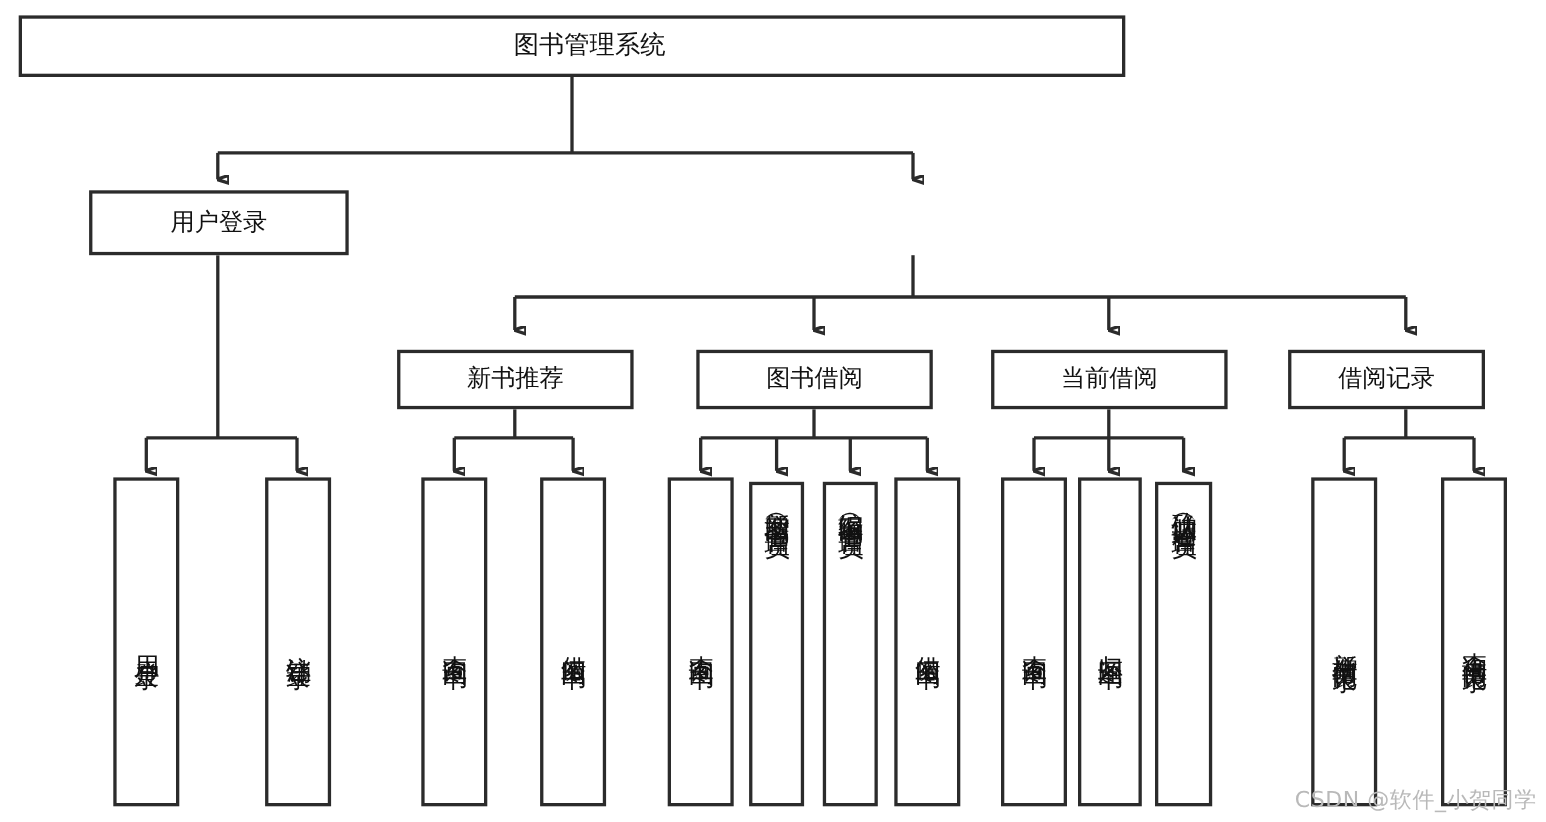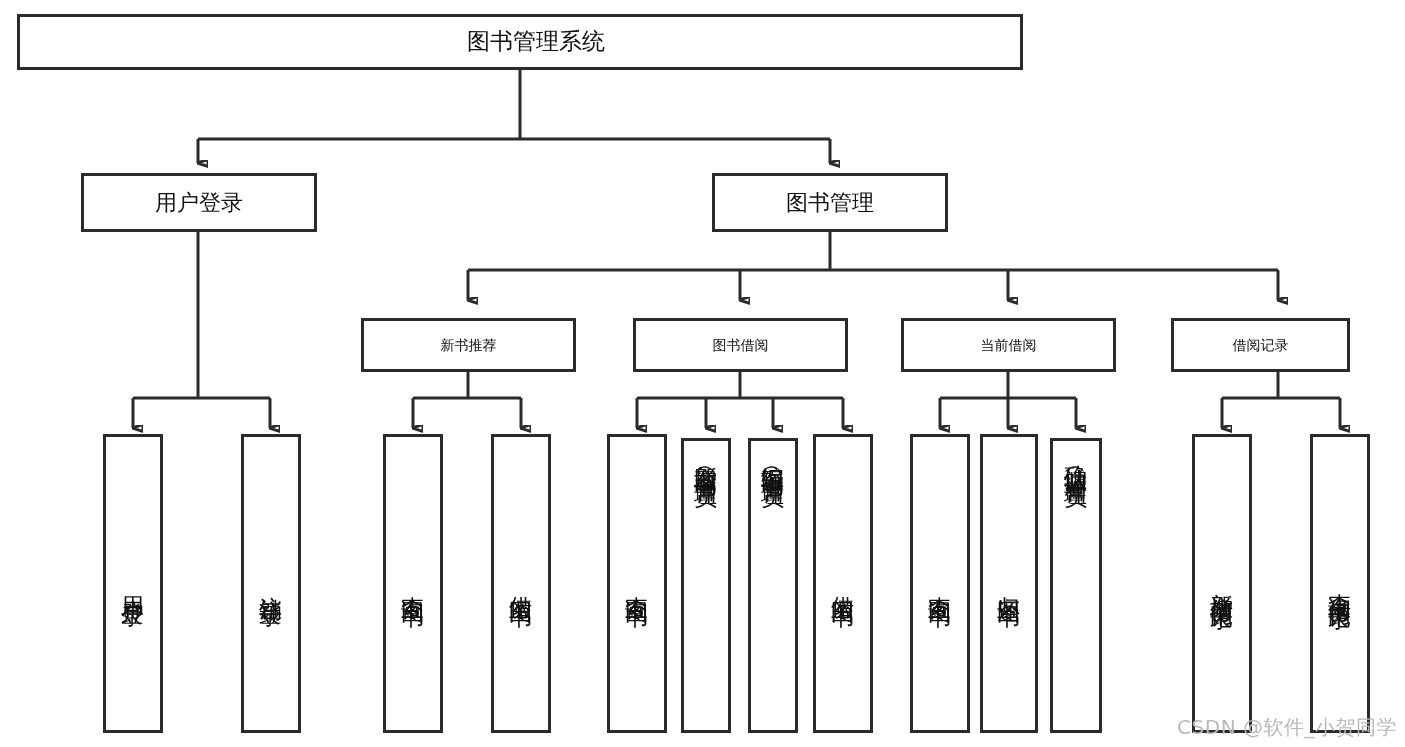--- a/index.html
+++ b/index.html
@@ -47,21 +47,21 @@
     display: block;
     text-align: center;
     line-height: 1.18;
     white-space: nowrap;
   }
   
   .node.root .label { font-size: 23px; }
   
   .node.lvl2 .label { font-size: 22px; }
   
-  .node.lvl3 .label { font-size: 14px; }
+  .node.lvl3 .label { font-size: 22px; }
   
   .node.leaf {
     align-items: center;
     justify-content: center;
   }
   .node.leaf .label {
     writing-mode: vertical-rl;
     text-orientation: upright;
     font-size: 23px;
     letter-spacing: 3px;
@@ -138,23 +138,20 @@
   </svg>
 
   <div class="node root" style="left:17px; top:14px; width:1006px; height:56px;padding-left:32px;">
     <span class="label">图书管理系统</span>
   </div>
 
   <div class="node lvl2" style="left:81px; top:173px; width:236px; height:59px;">
     <span class="label">用户登录</span>
   </div>
 
-  <div class="node lvl2" style="left:712px; top:173px; width:236px; height:59px;">
-    <span class="label">图书管理</span>
-  </div>
 
   <div class="node lvl3" style="left:361px; top:318px; width:215px; height:54px;">
     <span class="label">新书推荐</span>
   </div>
 
   <div class="node lvl3" style="left:633px; top:318px; width:215px; height:54px;">
     <span class="label">图书借阅</span>
   </div>
 
   <div class="node lvl3" style="left:901px; top:318px; width:215px; height:54px;">

